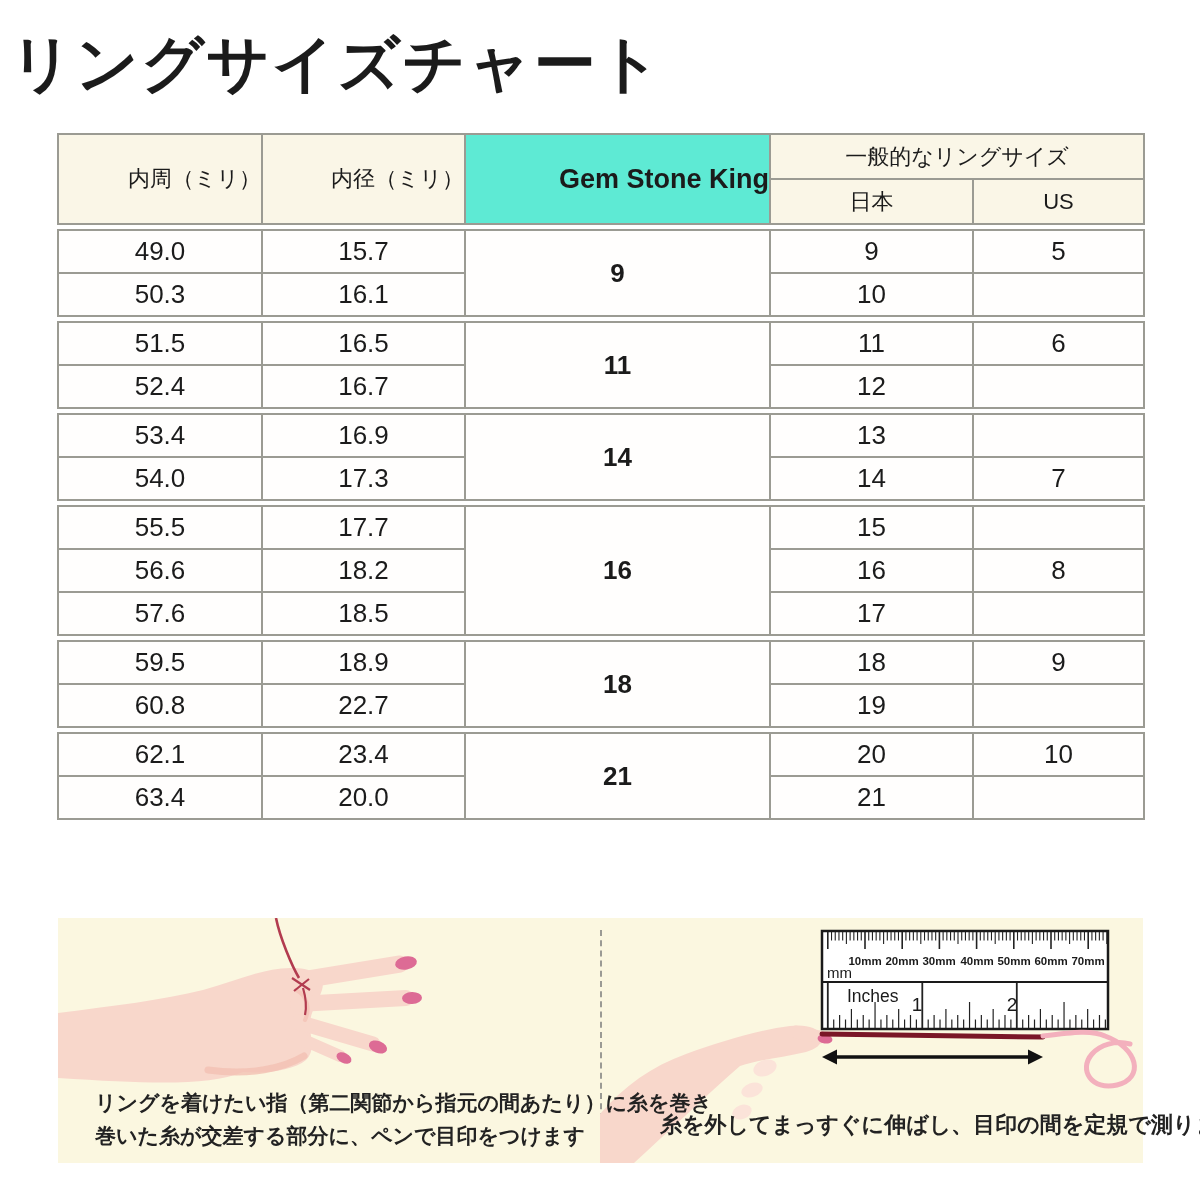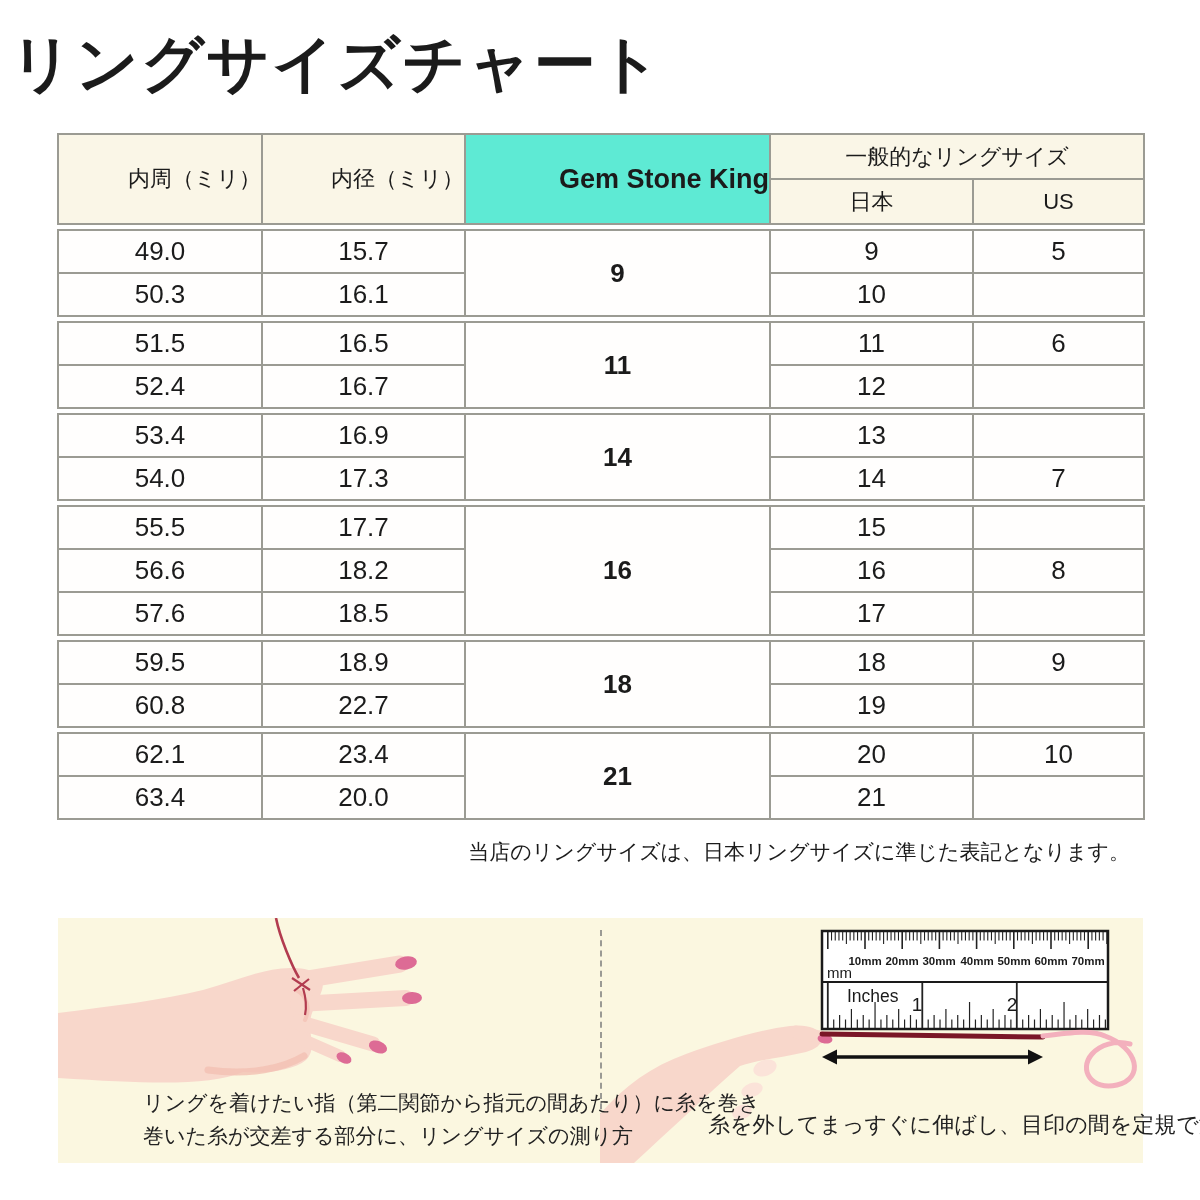--- a/index.html
+++ b/index.html
@@ -17,21 +17,21 @@
   .hdr td.hspan{height:88px;text-align:right;}
   .hdr td.gskh{background:#5eead4;font-weight:700;font-size:27px;}
   td.v{background:#fffefd;font-size:26px;height:41px;}
   td.gskd{background:#fffefd;font-size:26px;font-weight:700;}
   
   .note{position:absolute;top:838px;right:70px;font-size:21px;font-weight:500;}
   .h2{position:absolute;left:72px;top:858px;font-size:35px;font-weight:500;letter-spacing:1px;}
   .panel{position:absolute;left:58px;top:918px;width:1085px;height:245px;background:#fbf7e0;}
   .divider{position:absolute;left:600px;top:930px;height:220px;width:0;
            border-left:2px dashed #9a9a94;}
-  .cap{position:absolute;font-size:21px;font-weight:400;color:#222;white-space:nowrap;margin-left:48px;}
+  .cap{position:absolute;font-size:21px;font-weight:700;color:#222;white-space:nowrap;}
   .capL1{left:95px;top:1089px;}
   .capL2{left:95px;top:1122px;}
   .capR{left:660px;top:1110px;width:500px;text-align:center;font-size:22px;}
   .arrowlabel{position:absolute;left:740px;top:1062px;width:390px;text-align:center;
               font-size:28px;font-weight:800;white-space:nowrap;}
   svg{position:absolute;display:block;}
   .svgL{left:58px;top:918px;}
   .svgR{left:600px;top:918px;}
 </style>
 </head>
@@ -215,21 +215,20 @@
       <tr>
         <td class="v">63.4</td>
         <td class="v">20.0</td>
         <td class="v">21</td>
         <td class="v"></td>
       </tr>
     </tbody>
       </table>
   </div>
 
-  <div class="note">当店のリングサイズは、日本リングサイズに準じた表記となります。</div>
 
   <div class="panel"></div>
   <div class="divider"></div>
 
   <svg class="svgL" width="542" height="245" viewBox="0 0 542 245">
     <g>
       <path d="M0,95 C55,88 105,82 145,72 C175,64 205,50 232,50
                C258,50 268,58 264,72 C260,84 252,94 252,106
                C252,120 258,132 248,142 C236,152 210,156 185,154
                C150,168 95,166 0,160 Z" fill="#f8d7cb"></path>
@@ -413,16 +412,16 @@
                C492,173 478,152 492,136 C500,127 515,122 530,126" stroke="#f3b0bd" stroke-width="5"></path>
     </g>
     <g>
       <line x1="233" y1="139" x2="432" y2="139" stroke="#111" stroke-width="3.6"></line>
       <path d="M222,139 l15,-7.5 v15 Z" fill="#111"></path>
       <path d="M443,139 l-15,-7.5 v15 Z" fill="#111"></path>
     </g>
   </svg>
 
   <div class="cap capL1">リングを着けたい指（第二関節から指元の間あたり）に糸を巻き</div>
-  <div class="cap capL2">巻いた糸が交差する部分に、リングサイズの測り方</div>
+  <div class="cap capL2">巻いた糸が交差する部分に、ペンで目印をつけます</div>
   <div class="cap capR">糸を外してまっすぐに伸ばし、目印の間を定規で測ります</div>
 
 </div>
 
 </body></html>

